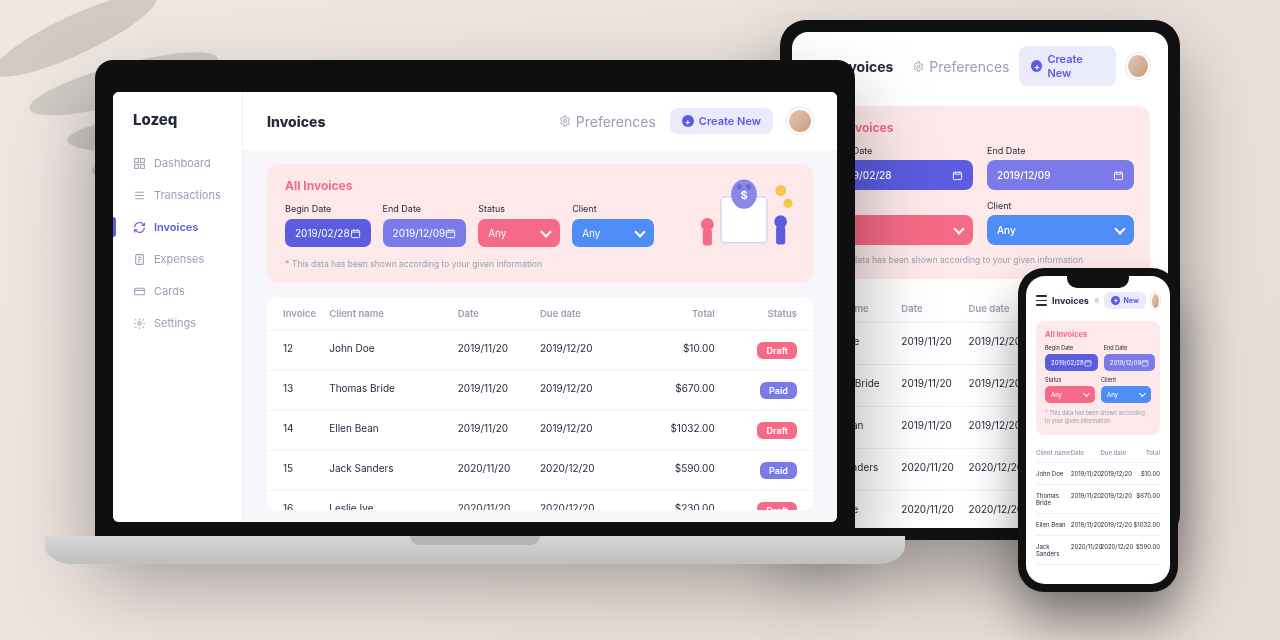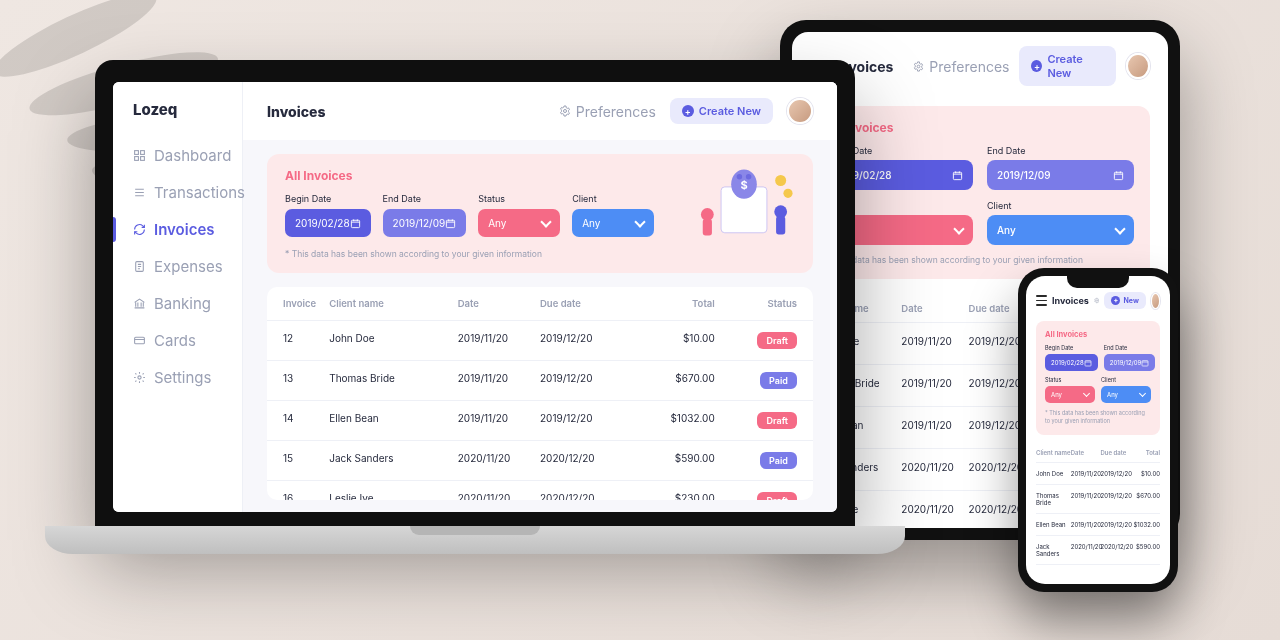--- a/index.html
+++ b/index.html
@@ -60,29 +60,29 @@
 .c-date{width:20%}
 .c-due{width:22%}
 .c-total{width:16%;text-align:right}
 .c-status{width:16%;text-align:right}
 .badge{display:inline-block;padding:3px 9px;border-radius:6px;font-size:9px;color:#fff;font-weight:600}
 .badge.draft{background:var(--pink)}
 .badge.paid{background:var(--indigo2)}
 
 
 .laptop{position:absolute;left:95px;top:60px;width:760px}
-.lap-frame{background:#0f0f0f;border-radius:18px 18px 0 0;padding:22px 18px 14px;box-shadow:0 40px 80px rgba(0,0,0,.35)}
+.lap-frame{background:#0f0f0f;border-radius:18px 18px 0 0;padding:32px 18px 14px;box-shadow:0 40px 80px rgba(0,0,0,.35)}
 .lap-screen{background:#fff;border-radius:6px;height:430px;overflow:hidden;display:flex;font-size:11px;color:var(--text)}
 .lap-base{height:28px;background:linear-gradient(#d6d6d6,#bfbfbf);border-radius:0 0 28px 28px/0 0 18px 18px;margin:0 -50px;position:relative}
 .lap-base::before{content:"";position:absolute;left:50%;top:0;transform:translateX(-50%);width:130px;height:9px;background:#b5b5b5;border-radius:0 0 10px 10px}
 
 .sidebar{width:130px;background:#fff;border-right:1px solid var(--border);padding:18px 0}
 .logo{font-weight:800;font-size:15px;padding:0 20px 18px}
 .navlist{display:flex;flex-direction:column}
-.navitem{display:flex;align-items:center;gap:8px;padding:9px 20px;font-size:15px;color:var(--muted);cursor:pointer;position:relative}
+.navitem{display:flex;align-items:center;gap:8px;padding:9px 20px;font-size:11px;color:var(--muted);cursor:pointer;position:relative}
 .navitem.active{color:var(--indigo);font-weight:600}
 .navitem.active::before{content:"";position:absolute;left:0;top:6px;bottom:6px;width:3px;background:var(--indigo);border-radius:0 3px 3px 0}
 .navitem .ic{width:13px;height:13px;display:flex;align-items:center;justify-content:center}
 
 .mainpane{flex:1;background:var(--panel2);display:flex;flex-direction:column;overflow:hidden}
 .mhead{display:flex;align-items:center;padding:16px 24px;background:#fff}
 .mtitle{font-weight:800;font-size:14px;flex:1}
 
 .lfilter{margin:14px 24px 0;background:var(--pinksoft);border-radius:12px;padding:14px 18px;position:relative}
 .lfilter h4{margin:0 0 10px;font-size:12px;color:var(--pink);font-weight:700}
@@ -305,28 +305,20 @@
                   <svg viewBox="0 0 24 24" width="13" height="13" fill="none" stroke="currentColor" stroke-width="2">
                     <rect x="5" y="3" width="14" height="18" rx="2"></rect>
                     <path d="M9 8h6M9 12h6M9 16h4"></path>
                   </svg>
                 </span>
                 <span>Expenses</span>
               </div>
               <div class="navitem">
                 <span class="ic">
                   <svg viewBox="0 0 24 24" width="13" height="13" fill="none" stroke="currentColor" stroke-width="2">
-                    <path d="M3 10l9-6 9 6M5 10v8M19 10v8M9 10v8M15 10v8M3 20h18"></path>
-                  </svg>
-                </span>
-                <span>Banking</span>
-              </div>
-              <div class="navitem">
-                <span class="ic">
-                  <svg viewBox="0 0 24 24" width="13" height="13" fill="none" stroke="currentColor" stroke-width="2">
                     <rect x="3" y="6" width="18" height="12" rx="2"></rect>
                     <path d="M3 10h18"></path>
                   </svg>
                 </span>
                 <span>Cards</span>
               </div>
               <div class="navitem">
                 <span class="ic">
                   <svg viewBox="0 0 24 24" width="13" height="13" fill="none" stroke="currentColor" stroke-width="2">
                     <circle cx="12" cy="12" r="3"></circle>

